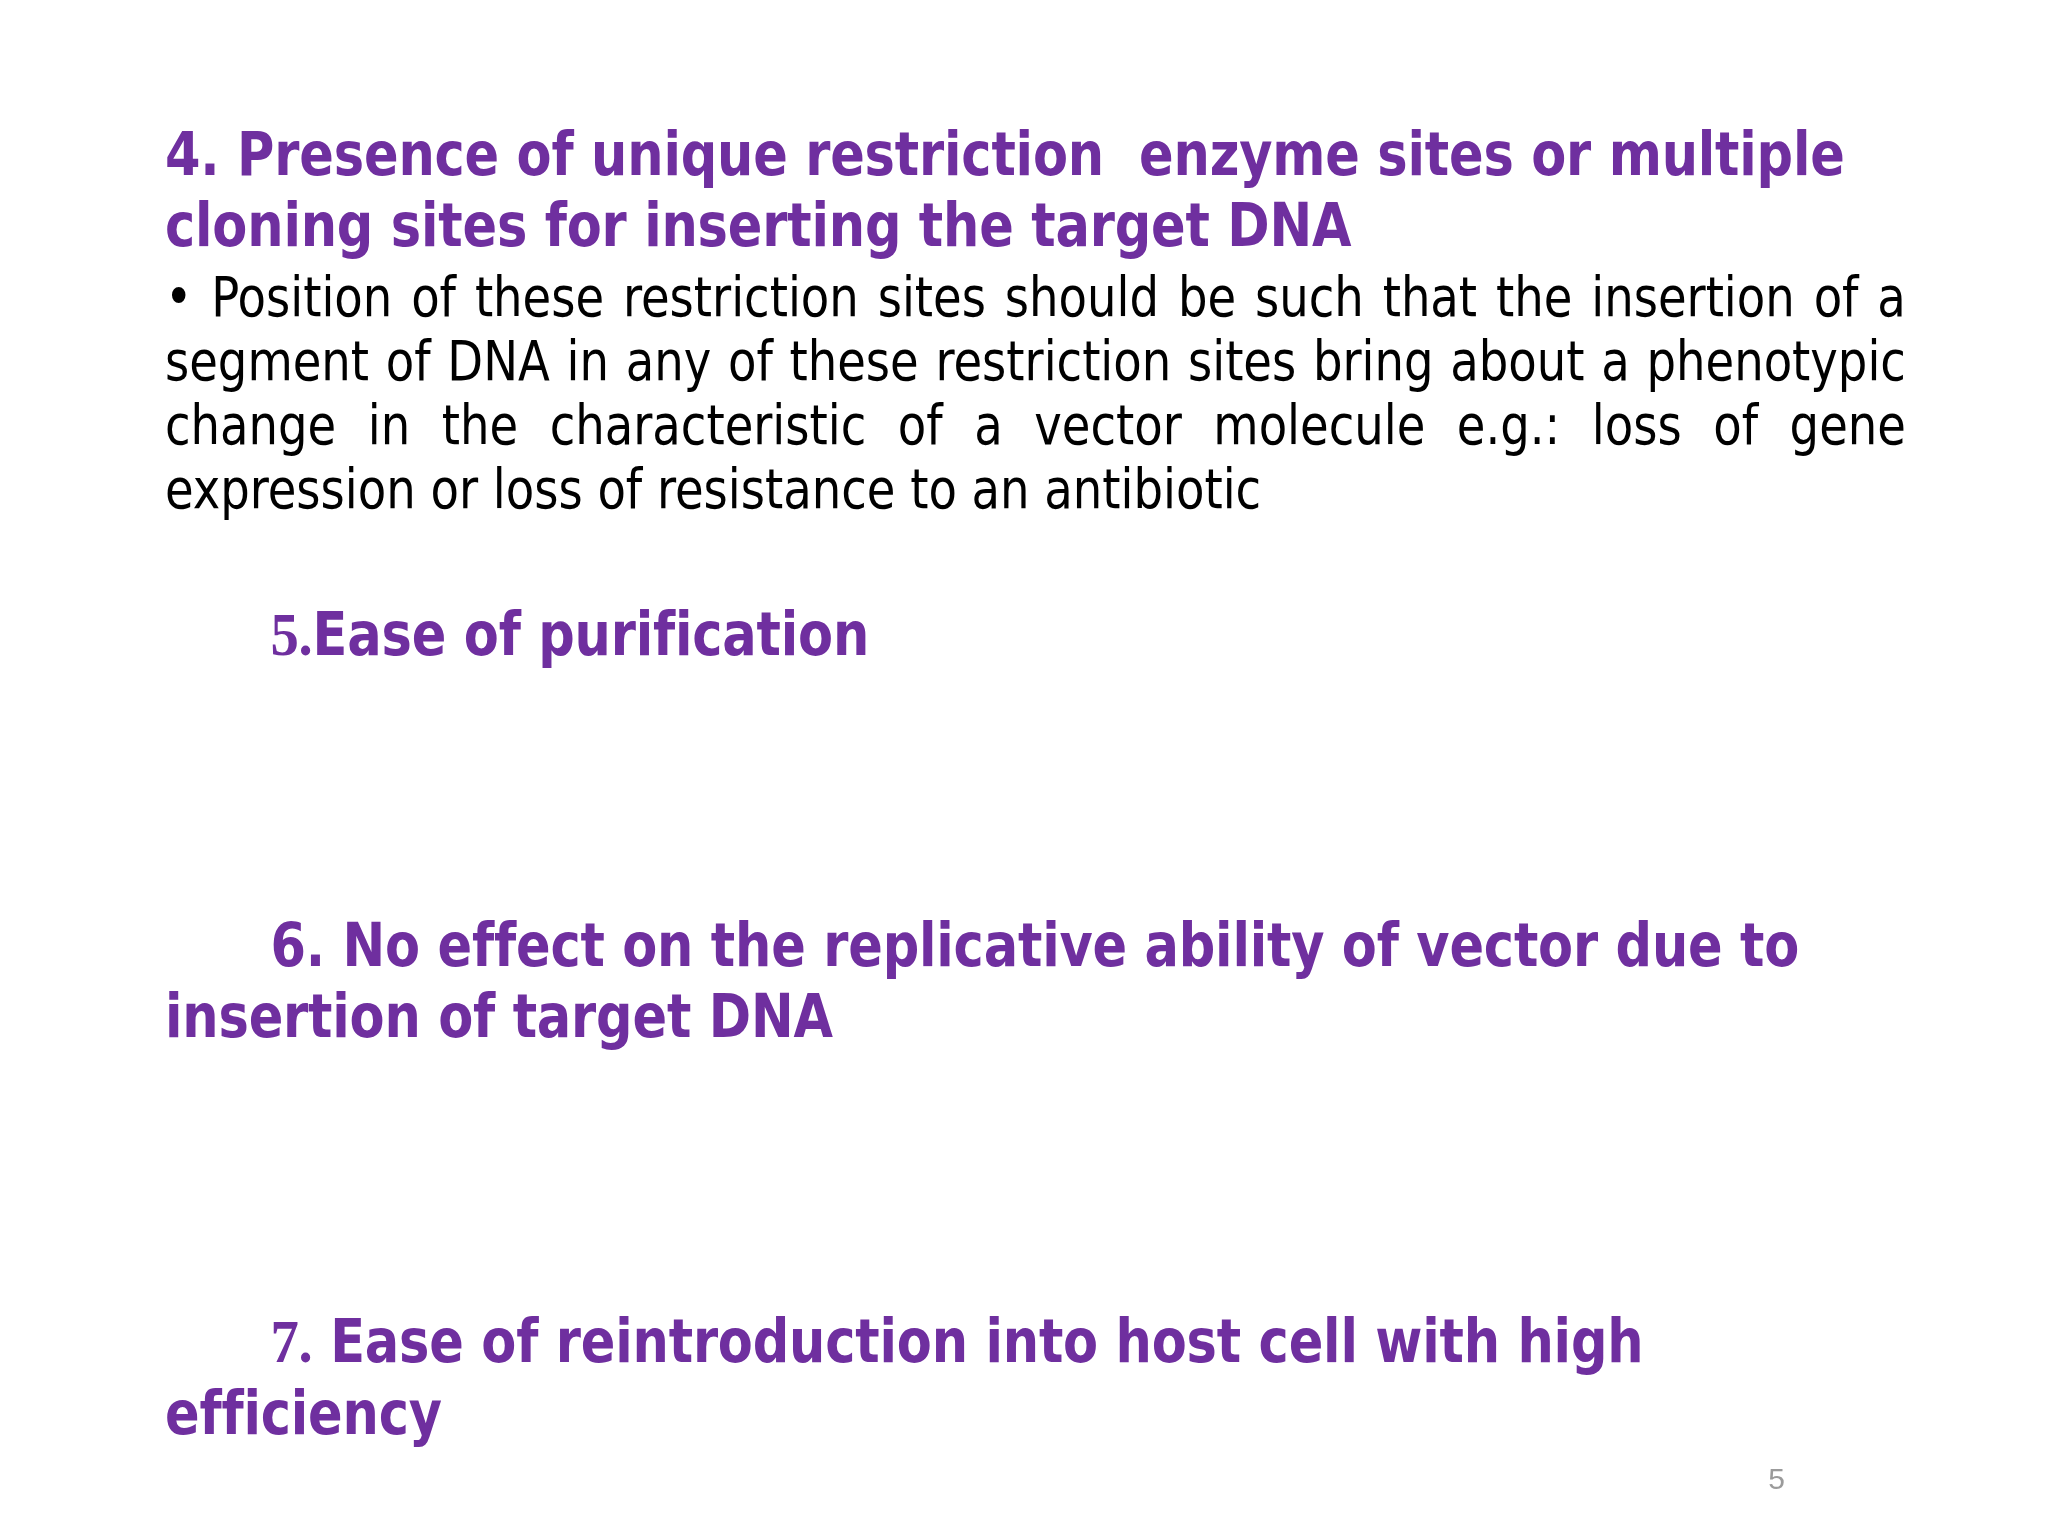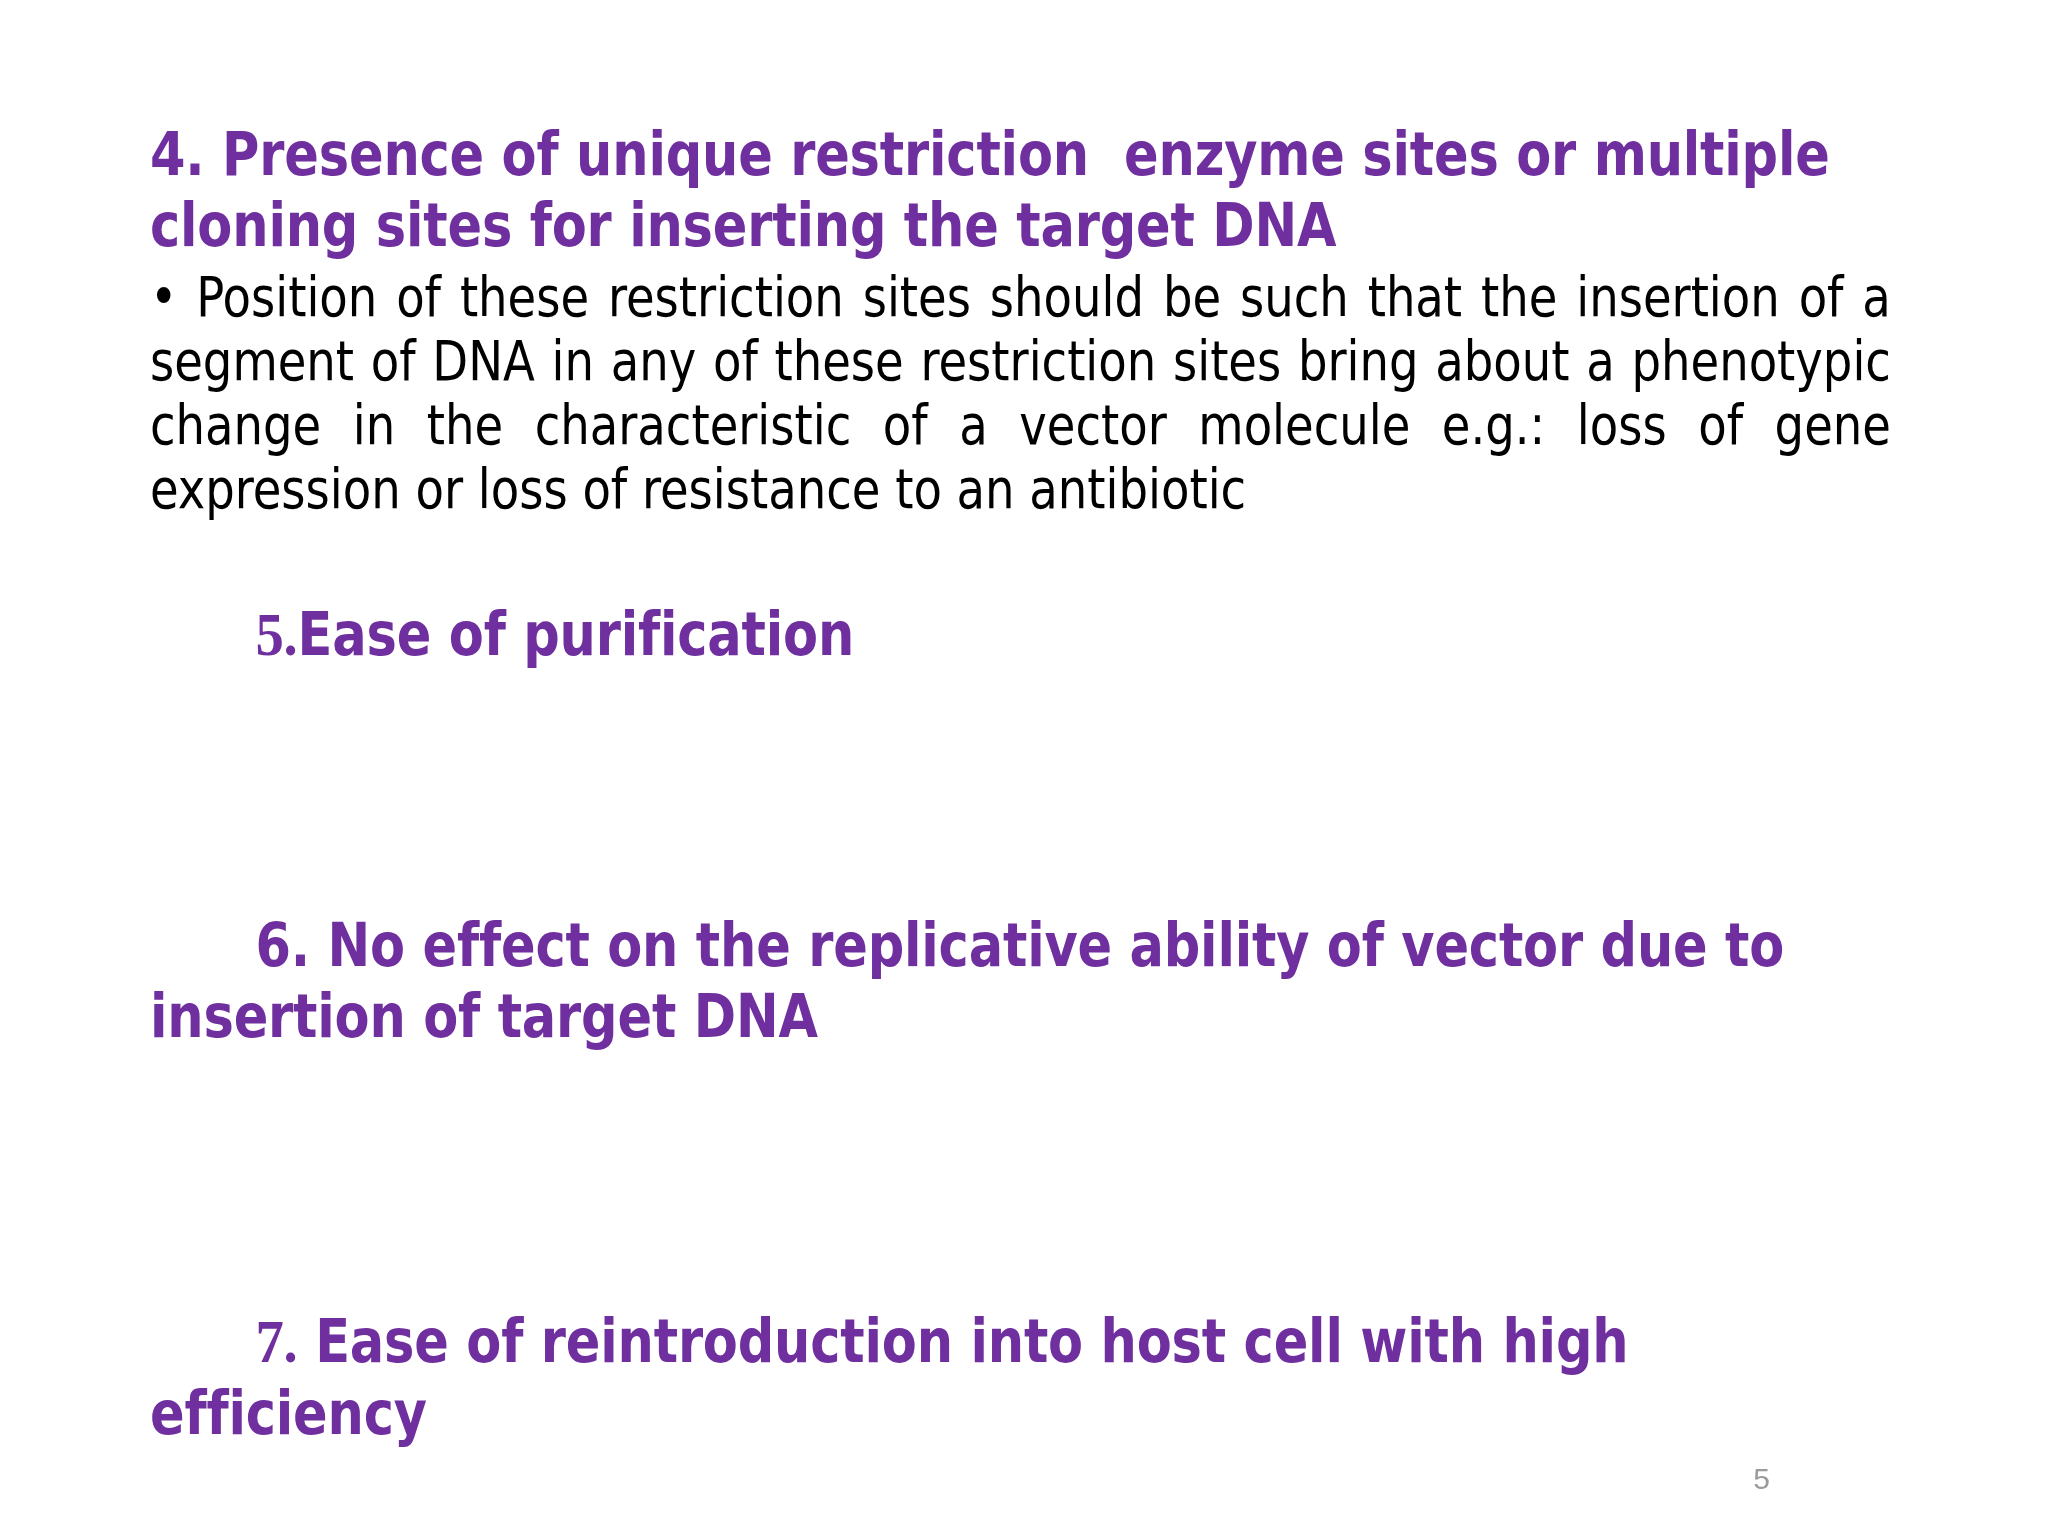--- a/index.html
+++ b/index.html
@@ -14,20 +14,21 @@
     font-family: "Liberation Sans", sans-serif;
     -webkit-font-smoothing: antialiased;
   }
 
   #slide {
     position: relative;
     width: 1856px;
     height: 1536px;
     background: #ffffff;
     box-sizing: border-box;
+    margin-left: 15px;
   }
 
   
   .content {
     position: absolute;
     left: 150px;
     top: 118px;
     width: 1852px;
   }
 

